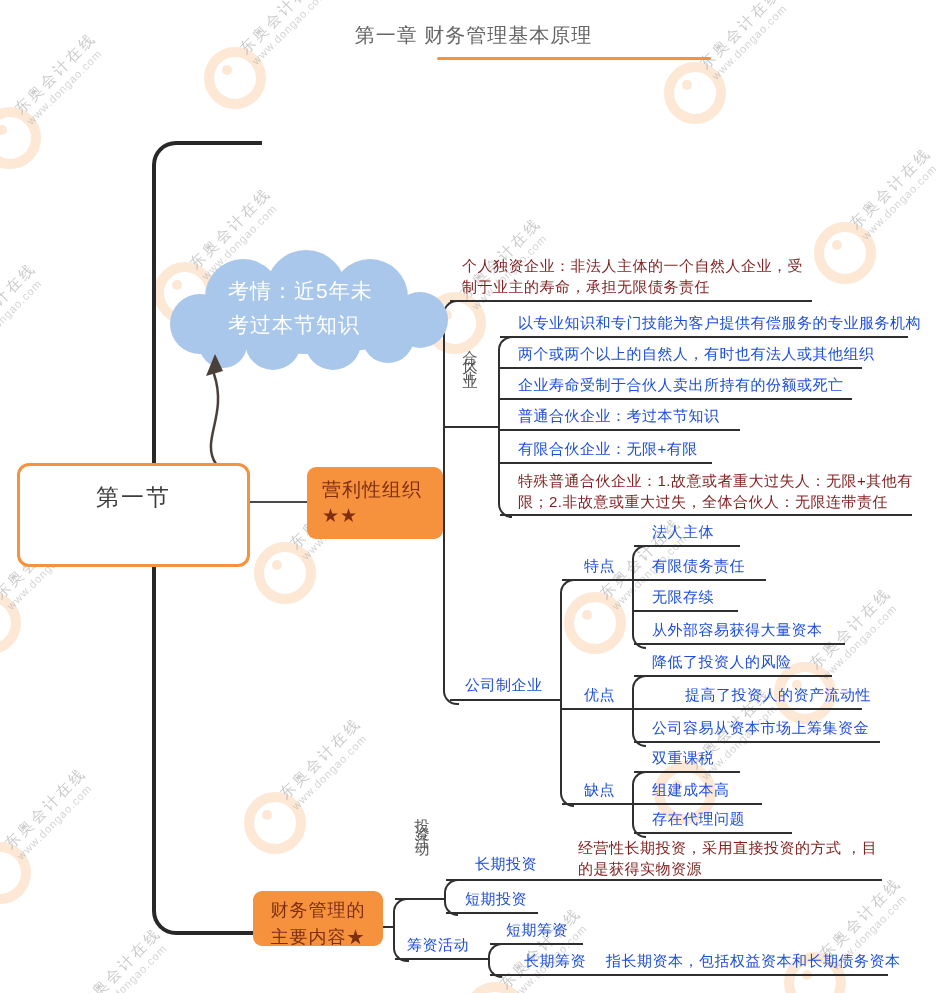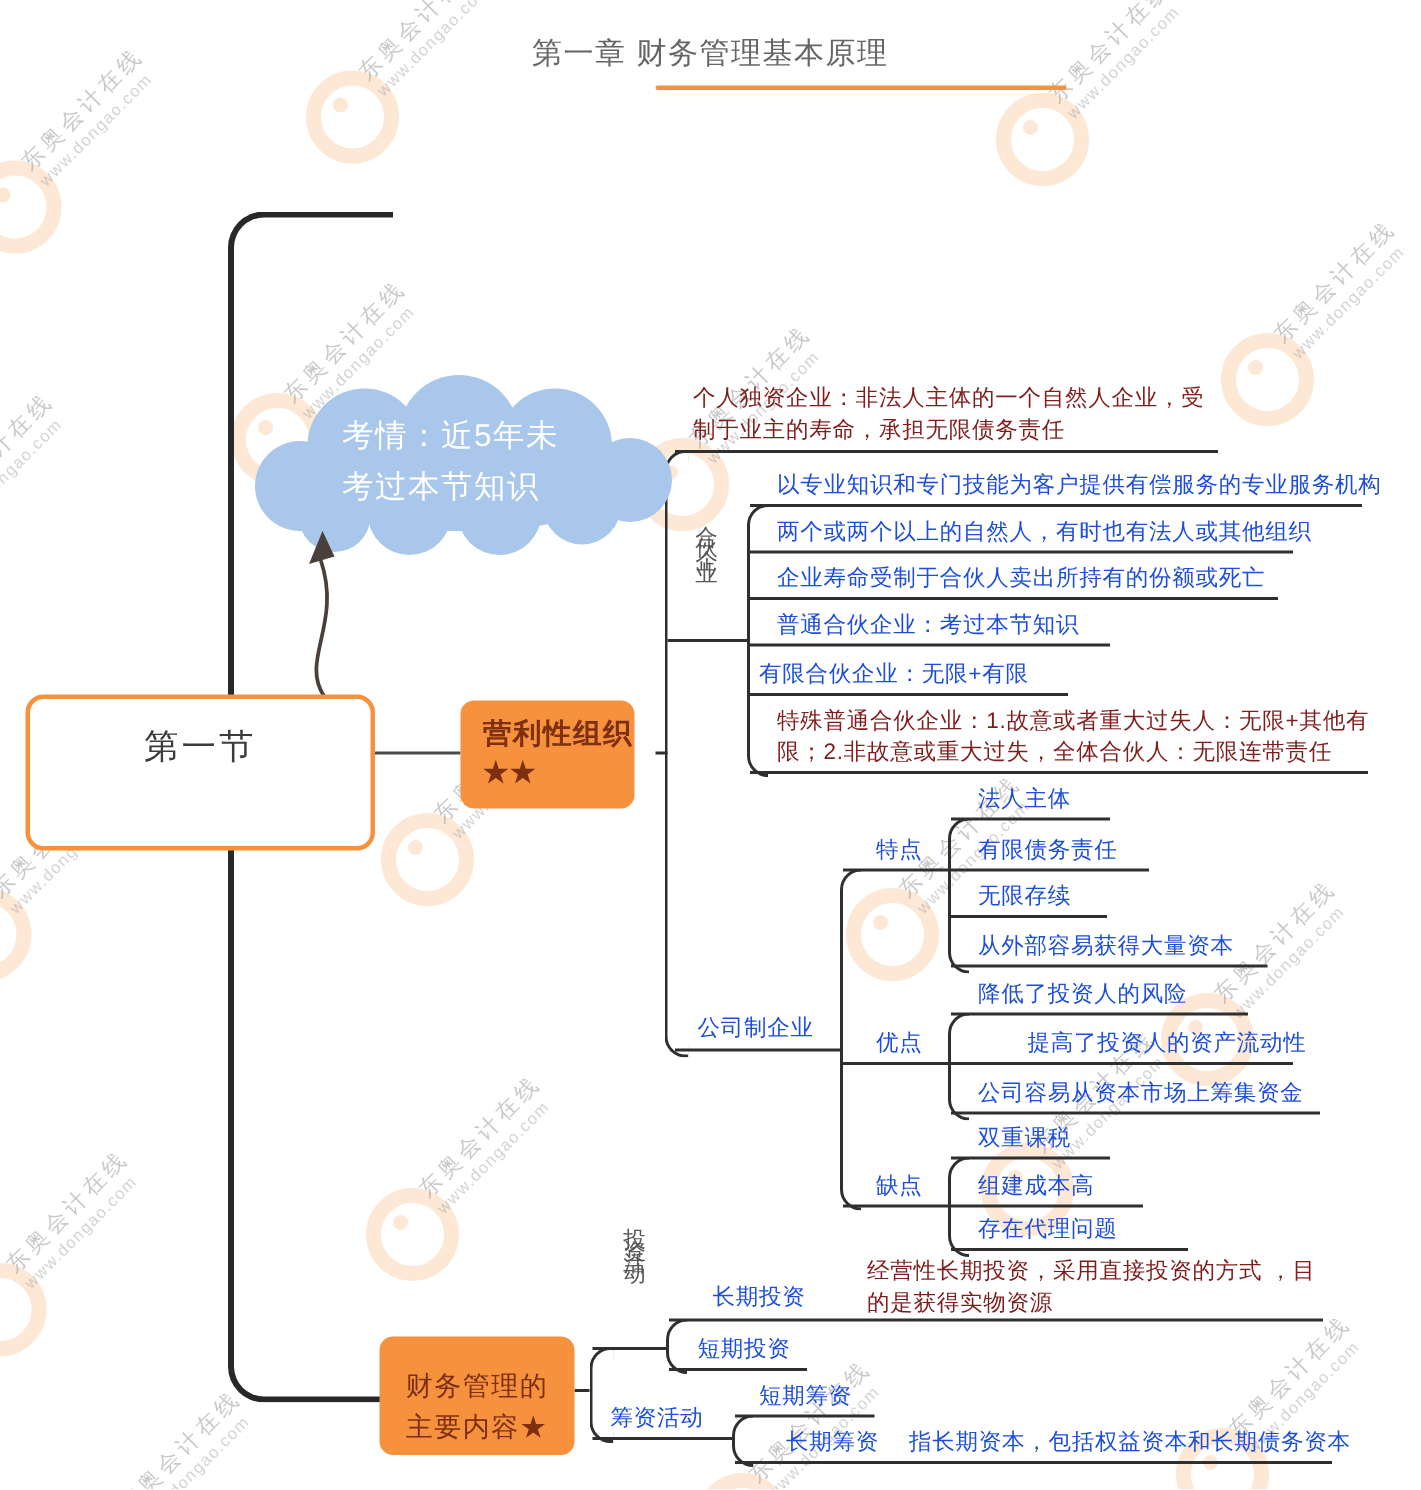--- a/index.html
+++ b/index.html
@@ -130,21 +130,21 @@
     <div>考过本节知识</div>
   </div>
 
   <svg style="left:186px;top:352px" width="70" height="114" viewBox="0 0 70 114">
     <path d="M30,112 C14,88 42,64 28,22" stroke="#4a3f39" stroke-width="2.5" fill="none" stroke-linecap="round"></path>
     <polygon points="20,24 29,2 37,19" fill="#4a3f39"></polygon>
   </svg>
 
 
   <div class="hline thin" style="left:250px;top:501px;width:57px;"></div>
-  <div class="obox" style="left:307px;top:467px;width:116px;height:72px;font-size:19px;line-height:26px;padding:10px 0 0 15px;letter-spacing:1px;font-weight:bold;">
+  <div class="obox" style="left:307px;top:467px;width:136px;height:72px;font-size:19px;line-height:26px;padding:10px 0 0 15px;letter-spacing:1px;">
     <div>营利性组织</div>
     <div>★★</div>
   </div>
   <div class="hline" style="left:437px;top:501px;width:8px;"></div>
 
   <div class="br" style="left:443px;top:300px;width:14px;height:401px;"></div>
 
   <div class="node-wrap" style="left:462px;top:255px;width:352px;">个人独资企业：非法人主体的一个自然人企业，受制于业主的寿命，承担无限债务责任</div>
   <div class="hline" style="left:450px;top:300px;width:362px;"></div>
 
@@ -157,21 +157,21 @@
 
   <div class="node" style="left:518px;top:345px;">两个或两个以上的自然人，有时也有法人或其他组织</div>
   <div class="hline" style="left:500px;top:367px;width:362px;"></div>
 
   <div class="node" style="left:518px;top:376px;">企业寿命受制于合伙人卖出所持有的份额或死亡</div>
   <div class="hline" style="left:500px;top:398px;width:352px;"></div>
 
   <div class="node" style="left:518px;top:407px;">普通合伙企业：考过本节知识</div>
   <div class="hline" style="left:500px;top:429px;width:240px;"></div>
 
-  <div class="node" style="left:506px;top:440px;">有限合伙企业：无限+有限</div>
+  <div class="node" style="left:518px;top:440px;">有限合伙企业：无限+有限</div>
   <div class="hline" style="left:500px;top:462px;width:212px;"></div>
 
   <div class="node-wrap" style="left:518px;top:470px;width:396px;">特殊普通合伙企业：1.故意或者重大过失人：无限+其他有限；2.非故意或重大过失，全体合伙人：无限连带责任</div>
   <div class="hline" style="left:500px;top:514px;width:412px;"></div>
 
   <div class="node" style="left:465px;top:676px;">公司制企业</div>
   <div class="hline" style="left:450px;top:699px;width:110px;"></div>
   <div class="br" style="left:560px;top:579px;width:12px;height:224px;"></div>
 
   <div class="node" style="left:584px;top:557px;">特点</div>
@@ -199,21 +199,21 @@
   <div class="node" style="left:584px;top:781px;">缺点</div>
   <div class="hline" style="left:562px;top:803px;width:70px;"></div>
   <div class="br" style="left:632px;top:771px;width:12px;height:63px;"></div>
   <div class="node" style="left:652px;top:749px;">双重课税</div>
   <div class="hline" style="left:634px;top:771px;width:106px;"></div>
   <div class="node" style="left:652px;top:781px;">组建成本高</div>
   <div class="hline" style="left:634px;top:803px;width:128px;"></div>
   <div class="node" style="left:652px;top:810px;">存在代理问题</div>
   <div class="hline" style="left:634px;top:832px;width:158px;"></div>
 
-  <div class="obox" style="left:253px;top:891px;width:130px;height:79px;font-size:18px;line-height:27px;text-align:center;padding-top:20px;letter-spacing:1px;">
+  <div class="obox" style="left:253px;top:891px;width:130px;height:55px;font-size:18px;line-height:27px;text-align:center;padding-top:6px;letter-spacing:1px;">
     <div>财务管理的</div>
     <div>主要内容★</div>
   </div>
   <div class="hline" style="left:383px;top:926px;width:10px;"></div>
   <div class="br" style="left:393px;top:898px;width:14px;height:60px;"></div>
 
   <div class="vlabel" style="left:412px;top:806px;">投资活动</div>
   <div class="hline" style="left:395px;top:898px;width:49px;"></div>
   <div class="br" style="left:444px;top:879px;width:12px;height:33px;"></div>
   <div class="node" style="left:475px;top:855px;">长期投资</div>

